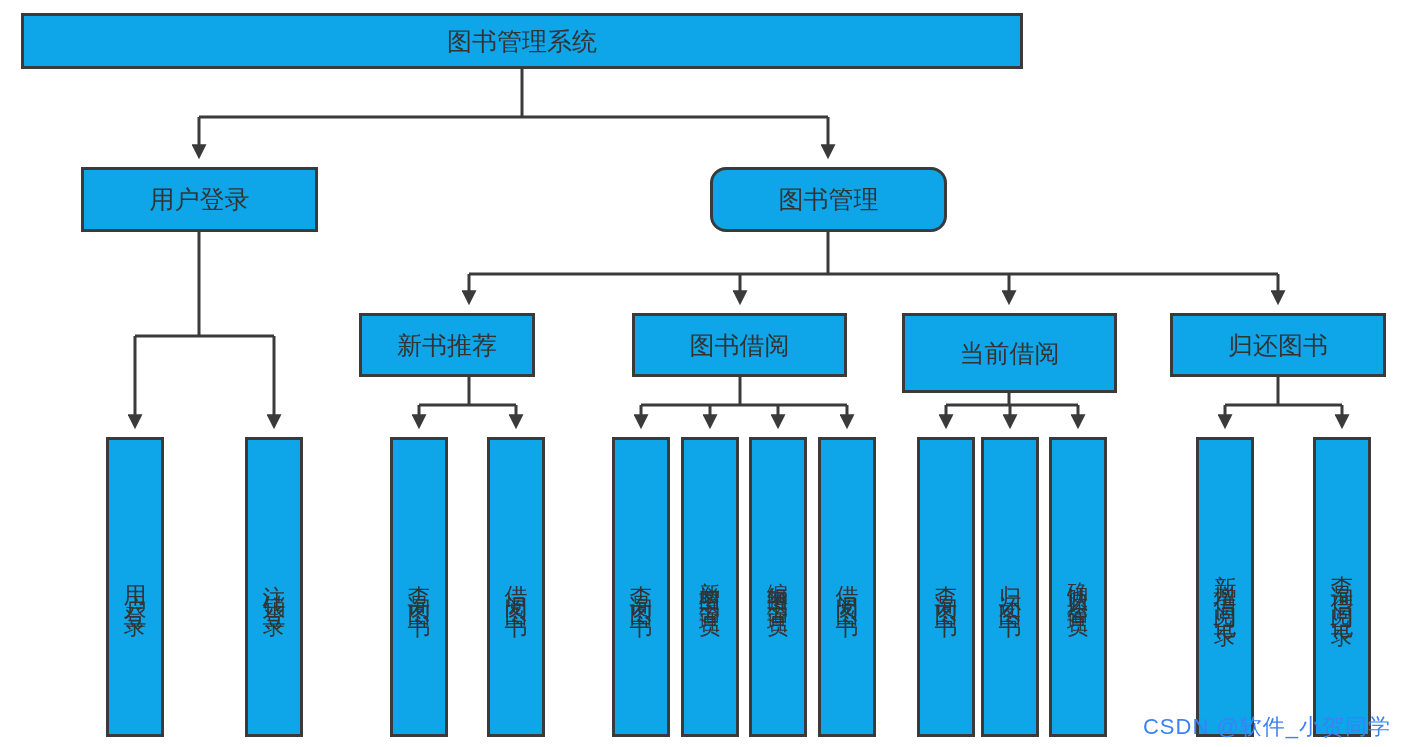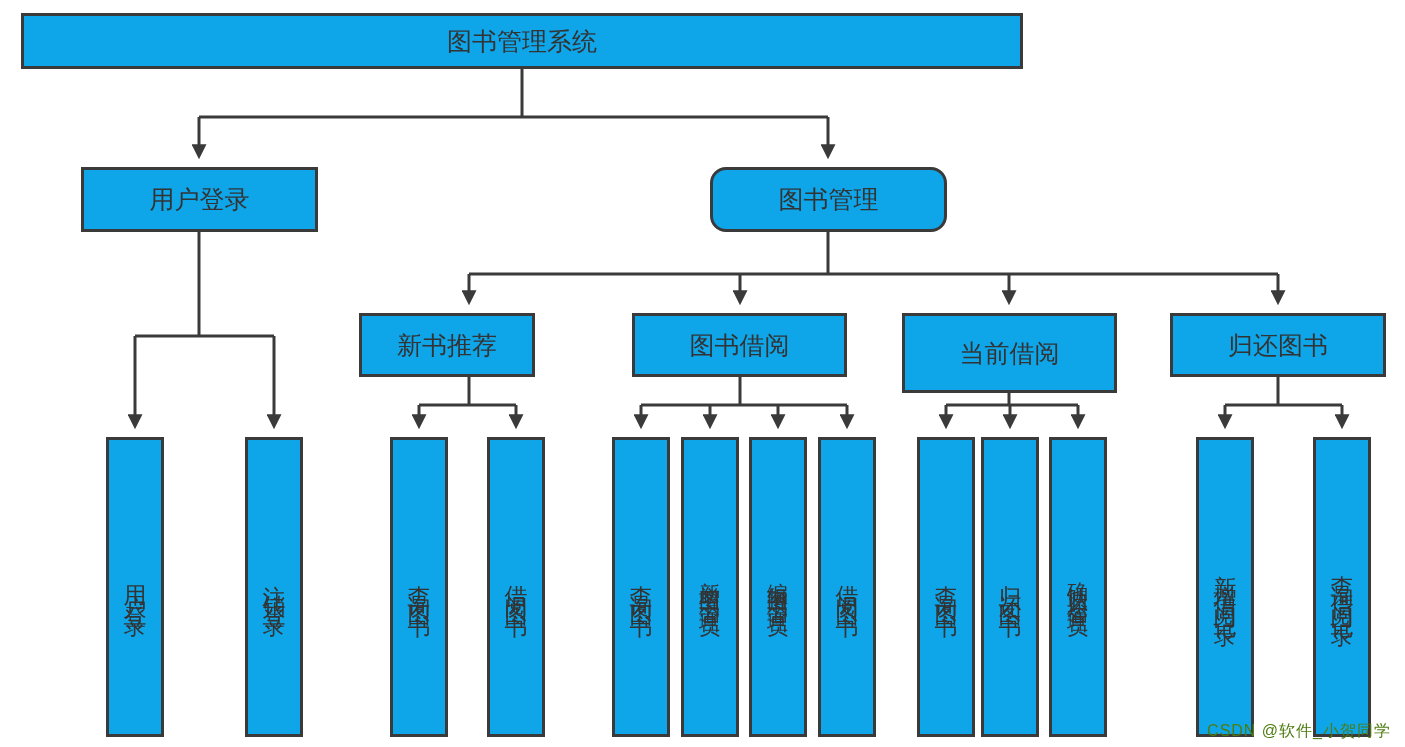--- a/index.html
+++ b/index.html
@@ -75,22 +75,22 @@
   .l-9  { left: 917px; }
   .l-10 { left: 981px; }
   .l-11 { left: 1049px; }
   .l-12 { left: 1196px; }
   .l-13 { left: 1313px; }
 
   .watermark {
     position: absolute;
     right: 14px;
     bottom: 5px;
-    font-size: 16px;
-    color: #4d7c0f;
+    font-size: 22px;
+    color: #3b82f6;
     letter-spacing: 1px;
     z-index: 5;
     white-space: nowrap;
   }
 </style>
 </head>
 <body>
 
 <div class="diagram">
 

